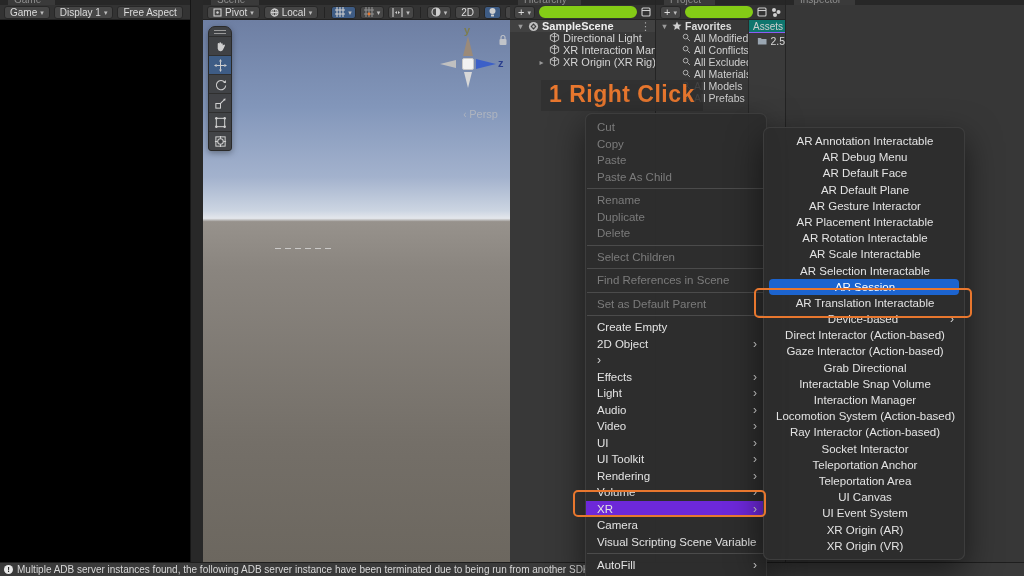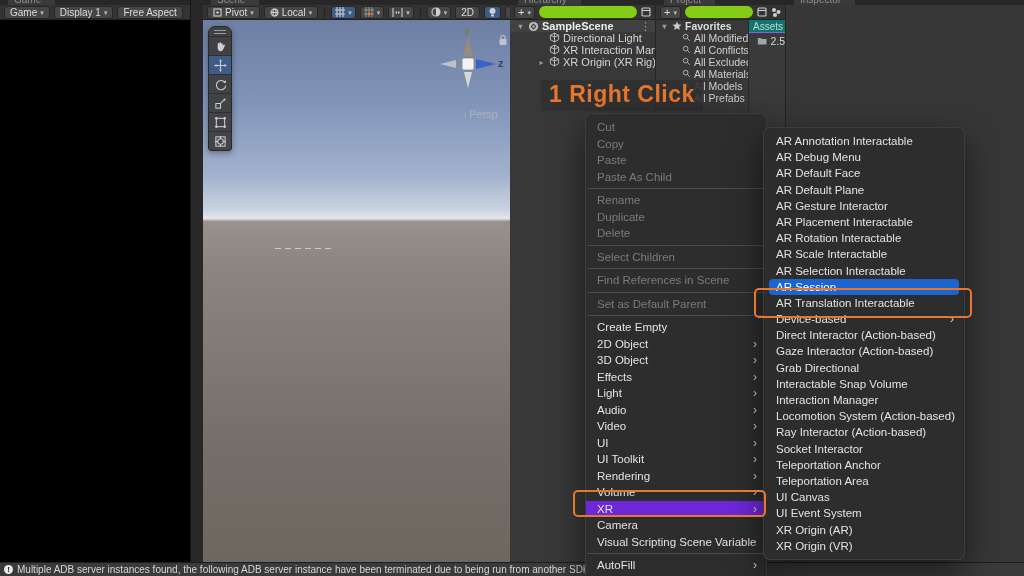--- a/index.html
+++ b/index.html
@@ -111,21 +111,21 @@
   .menu-item { height:16.5px; line-height:16.5px; padding:0 9px 0 11px; font-size:11.5px;
     color:#e2e2e2; display:flex; align-items:center; white-space:nowrap; cursor:default; }
   .menu-item .lbl { flex:1; overflow:hidden; }
   .menu-item.disabled { color:#7b7b7b; }
   .menu-item.hovered { background:#6d28d9; }
   .sub-arrow { color:#cfcfcf; font-size:12px; line-height:1; }
   .menu-sep { height:1px; background:#4b4b4b; margin:3px 1px; }
   #xr-submenu { left:763px; top:127px; width:202px; }
   .sub-item { height:16.2px; line-height:16.2px; padding:0 10px 0 12px; font-size:11.5px;
     color:#e3e3e3; display:flex; align-items:center; white-space:nowrap; cursor:default; }
-  .sub-item .lbl { flex:1; }
+  .sub-item .lbl { flex:1;text-align:center; }
   .sub-item.highlighted { background:var(--blue); color:#fff; border-radius:4px;
     margin:0 5px; padding:0 5px 0 7px; }
 
   
   .annot-box { position:absolute; border:2px solid var(--orange); border-radius:5px; z-index:20; }
   #xr-annot-box { left:573px; top:490px; width:193px; height:27px; }
   #ar-session-annot-box { left:754px; top:288px; width:218px; height:30px; }
 
   svg .st { stroke:#cfcfcf; fill:none; stroke-width:1.1; }
   svg .fl { fill:#cfcfcf; }
@@ -485,21 +485,20 @@
       </div>
       <div class="menu-sep"></div>
       <div class="menu-item">
         <span class="lbl">Create Empty</span>
       </div>
       <div class="menu-item">
         <span class="lbl">2D Object</span>
         <span class="sub-arrow">›</span>
       </div>
       <div class="menu-item">
-        <span class="lbl">3D Object</span>
         <span class="sub-arrow">›</span>
       </div>
       <div class="menu-item">
         <span class="lbl">Effects</span>
         <span class="sub-arrow">›</span>
       </div>
       <div class="menu-item">
         <span class="lbl">Light</span>
         <span class="sub-arrow">›</span>
       </div>

